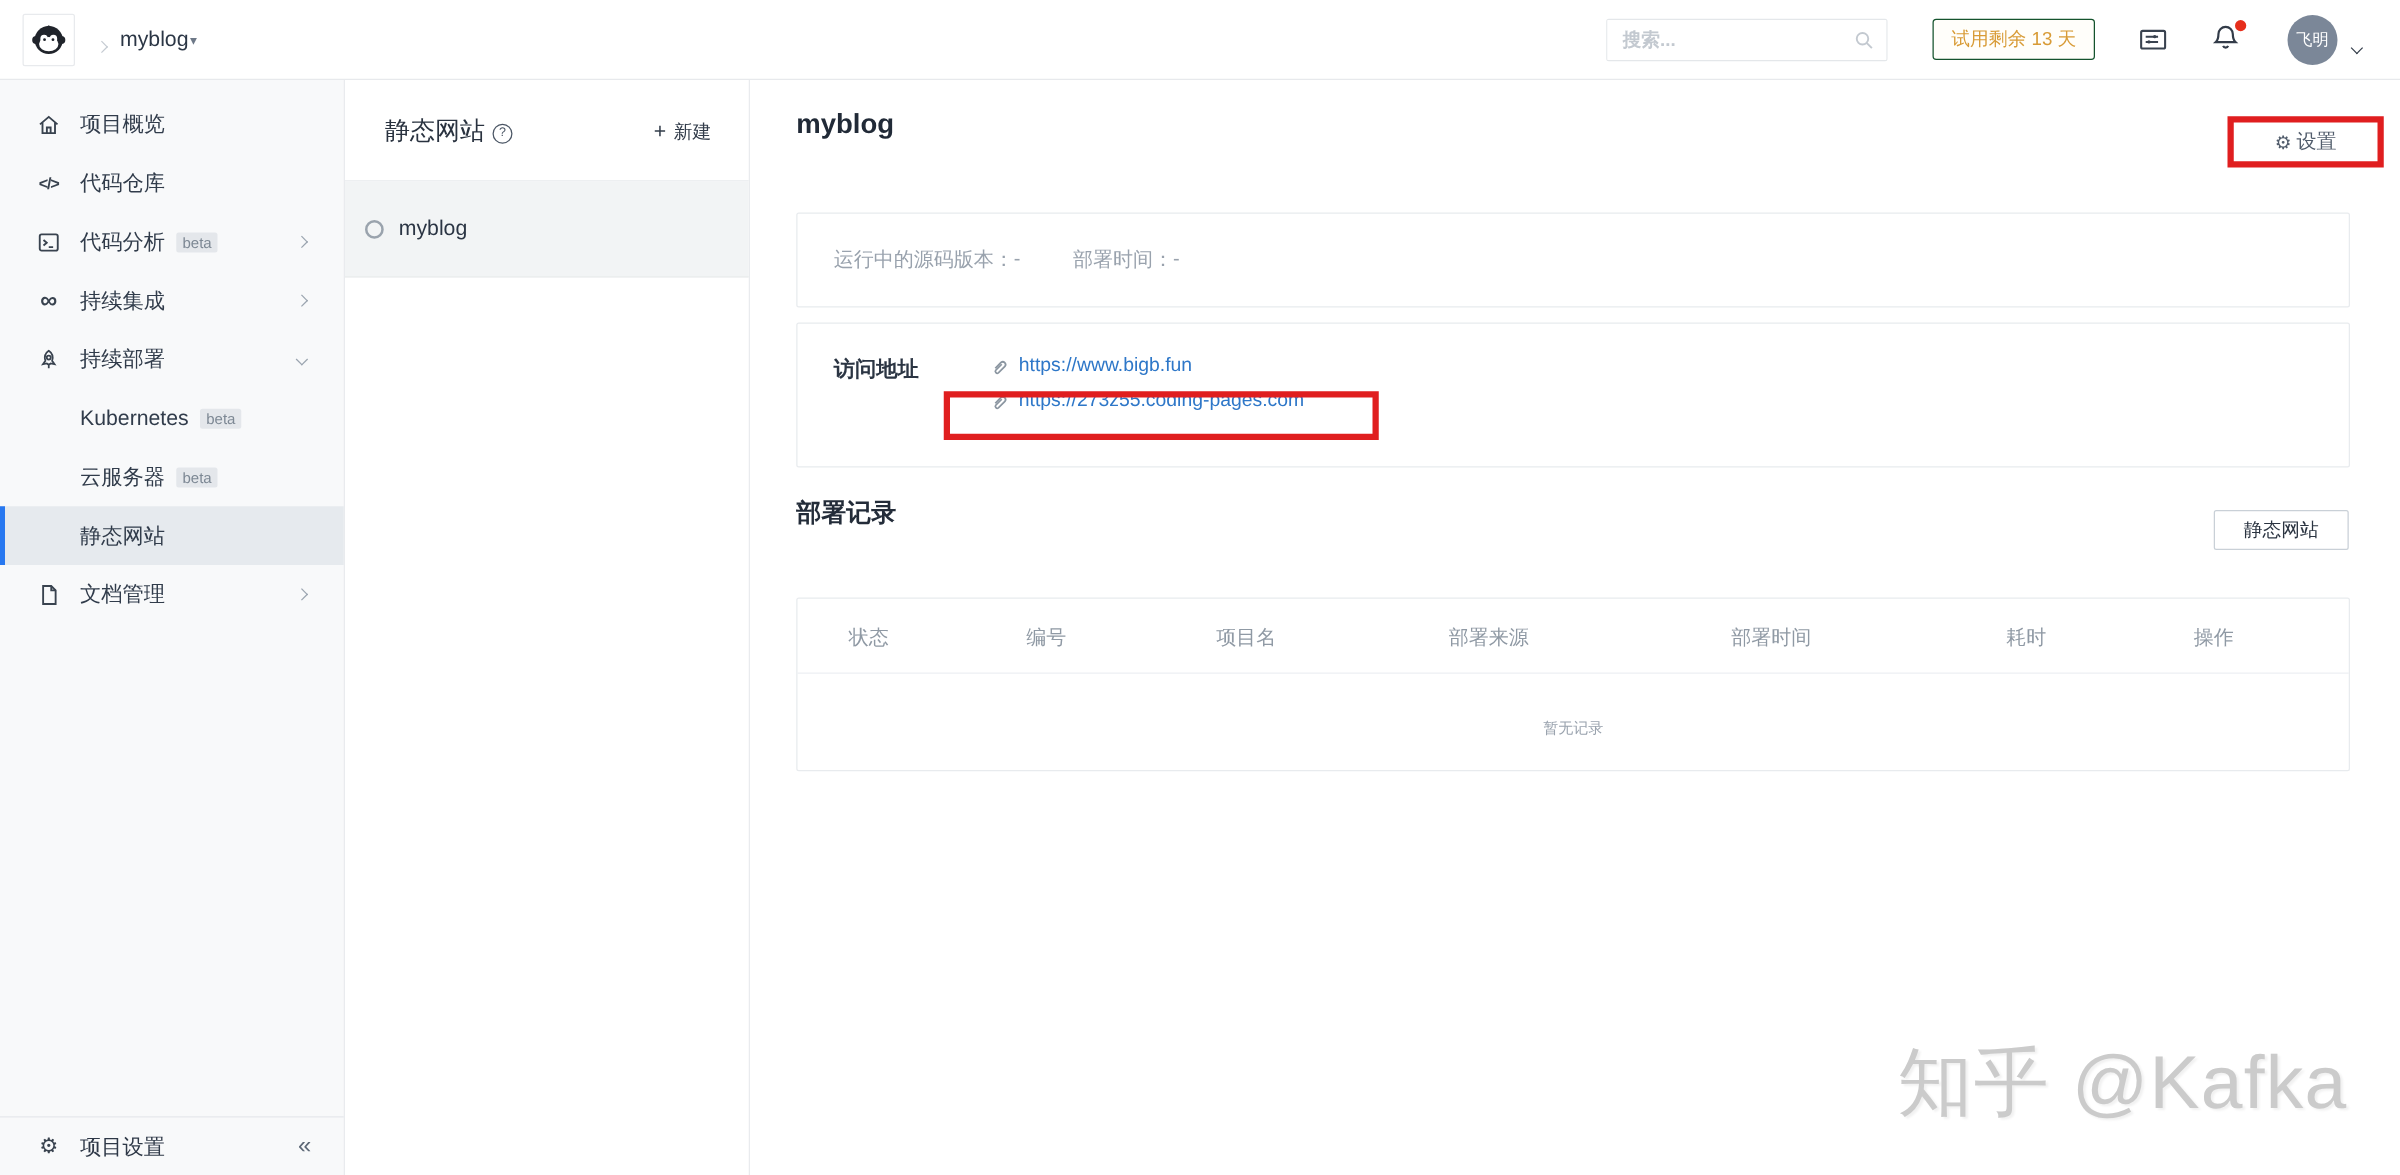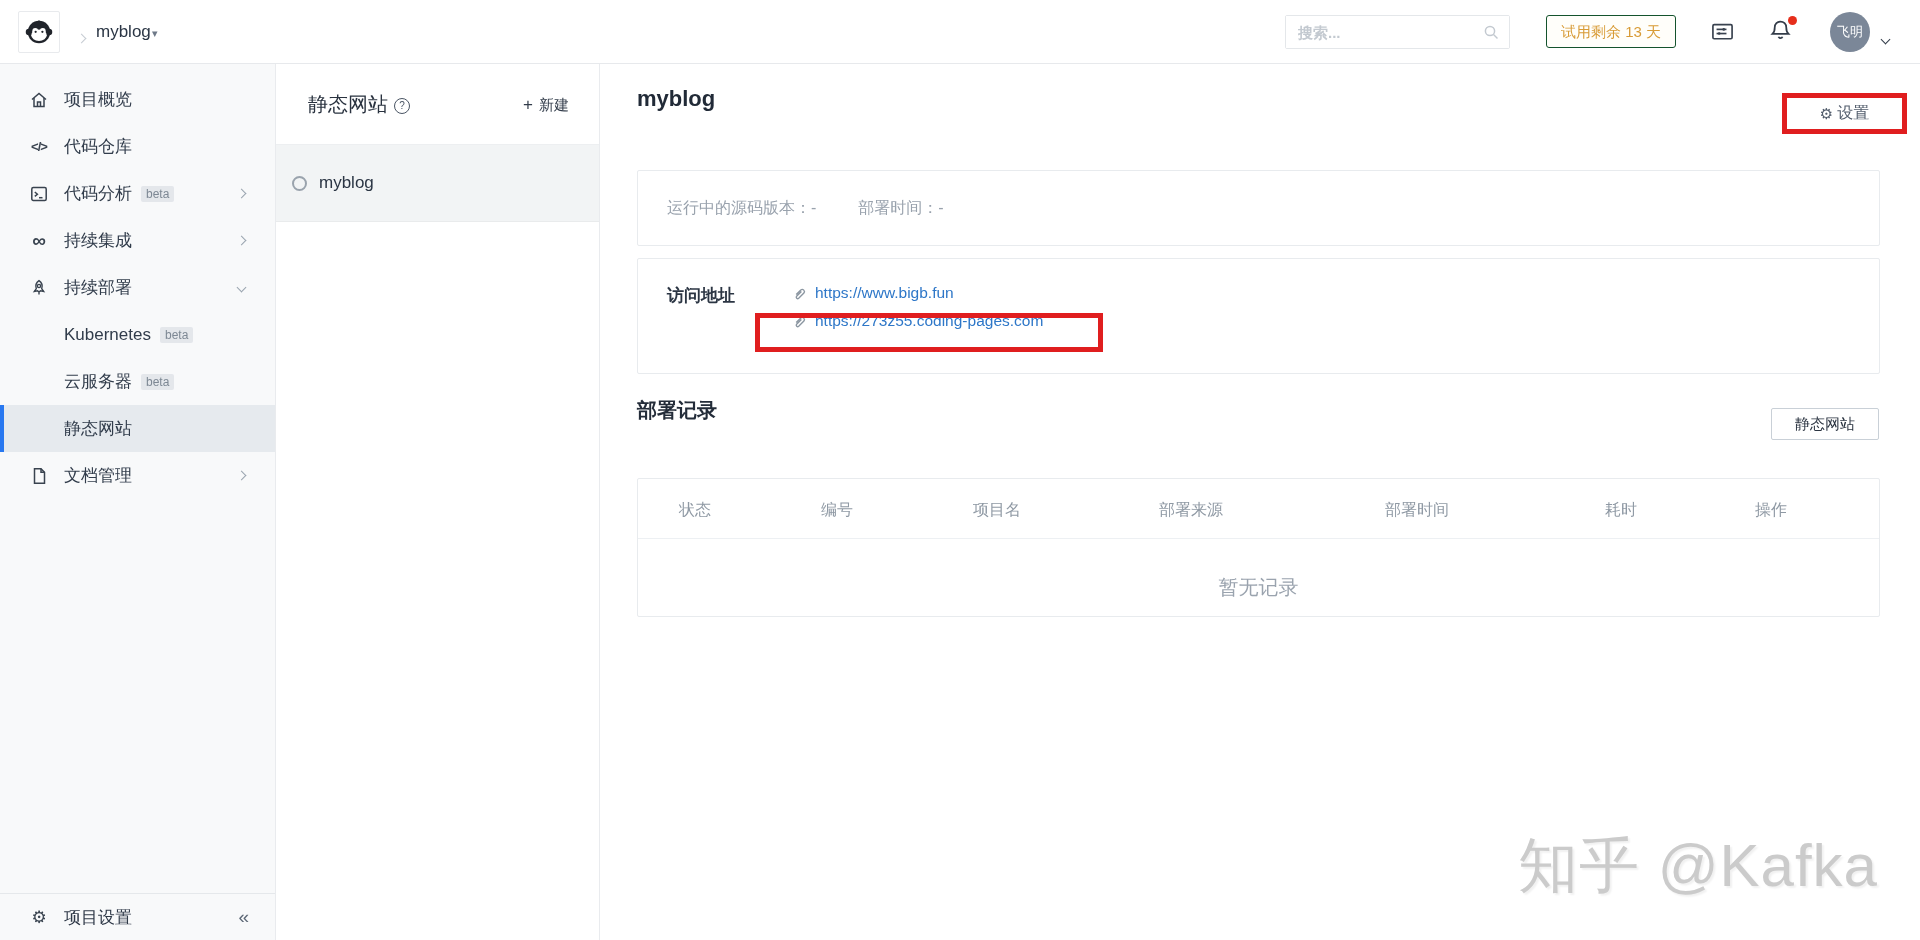--- a/index.html
+++ b/index.html
@@ -100,21 +100,21 @@
   .records-title { position:absolute; left:37px; top:333px; font-size:20px; font-weight:600; color:#232c39; }
   .deploy-btn { position:absolute; left:1171px; top:344px; width:108px; height:32px; background:#fff;
                 border:1px solid #c9d0d7; border-radius:2px; color:#2b3441; font-size:15px; cursor:pointer;
                 font-family:inherit; }
 
   .table-card { position:absolute; left:37px; top:414px; width:1243px; height:139px;
                 border:1px solid #e8ebee; border-radius:2px; }
   .thead { position:relative; height:60px; border-bottom:1px solid #edf0f3; }
   .th { position:absolute; top:21px; font-size:16px; color:#8f99a4; white-space:nowrap;margin-left:12px; }
   .th0{left:29px} .th1{left:171px} .th2{left:323px} .th3{left:509px} .th4{left:735px} .th5{left:955px} .th6{left:1105px}
-  .empty-row { position:absolute; left:0; top:95px; width:100%; text-align:center; font-size:20px; color:#9aa3ae; }
+  .empty-row { position:absolute; left:0; top:95px; width:100%; text-align:center; font-size:12px; color:#9aa3ae; }
 
   .watermark { position:absolute; right:42px; bottom:33px; font-size:60px; color:#cbcbcb;
                letter-spacing:1px; z-index:8; text-shadow:2px 2px 2px rgba(0,0,0,0.06); white-space:nowrap; }
 
   svg { display:block; }
 </style>
 </head>
 <body>
 
 <div class="frame">

